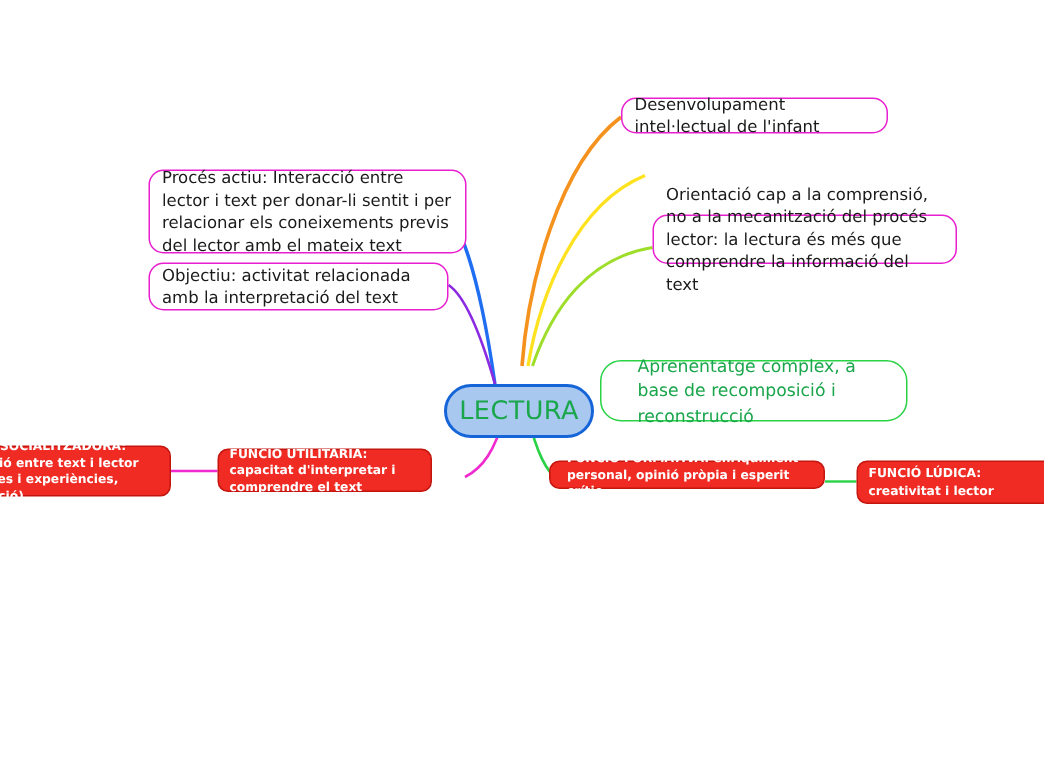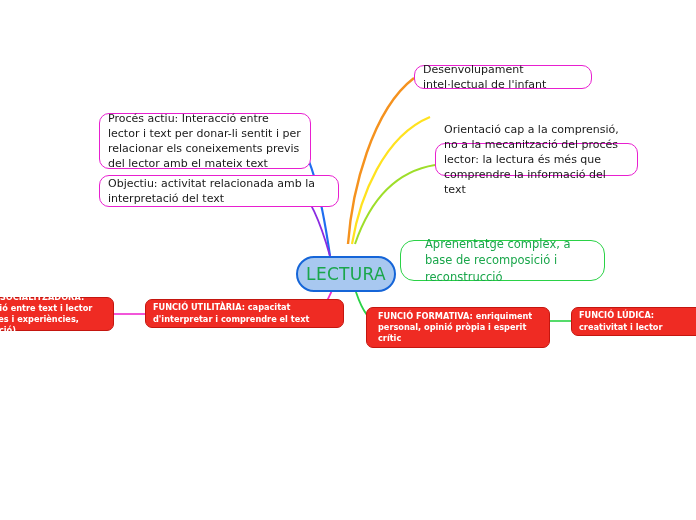--- a/index.html
+++ b/index.html
@@ -79,28 +79,28 @@
   }
   .node-red .label {
     color: #ffffff;
     font-size: 8.2px;
     font-weight: bold;
     line-height: 1.35;
   }
 
   
   .pos-proces   { left: 99px;  top: 113px; width: 212px; height: 56px; }
-  .pos-objectiu { left: 99px;  top: 175px; width: 240px; height: 32px; }
+  .pos-objectiu { left: 99px;  top: 175px; width: 200px; height: 32px; }
   .pos-desen    { left: 414px; top: 65px;  width: 178px; height: 24px; }
   .pos-recon    { left: 430px; top: 101px; width: 204px; height: 32px; }
   .pos-orient   { left: 435px; top: 143px; width: 203px; height: 33px; }
   .pos-apren    { left: 400px; top: 240px; width: 205px; height: 41px; }
   .pos-social   { left: -46px; top: 297px; width: 160px; height: 34px; }
-  .pos-utilit   { left: 145px; top: 299px; width: 199px; height: 29px; }
-  .pos-format   { left: 366px; top: 307px; width: 184px; height: 41px; padding-left: 11px; }
+  .pos-utilit   { left: 145px; top: 299px; width: 143px; height: 29px; }
+  .pos-format   { left: 366px; top: 307px; width: 184px; height: 19px; padding-left: 11px; }
   .pos-ludica   { left: 571px; top: 307px; width: 136px; height: 29px; }
 </style>
 </head>
 <body>
 
 <div id="canvas">
 
   <svg id="edges" viewBox="0 0 696 520" width="696" height="520" fill="none">
 
     <path d="M 330 256 C 322 200 310 150 294 136" stroke="#1f6df0" stroke-width="2.2" fill="none"></path>

